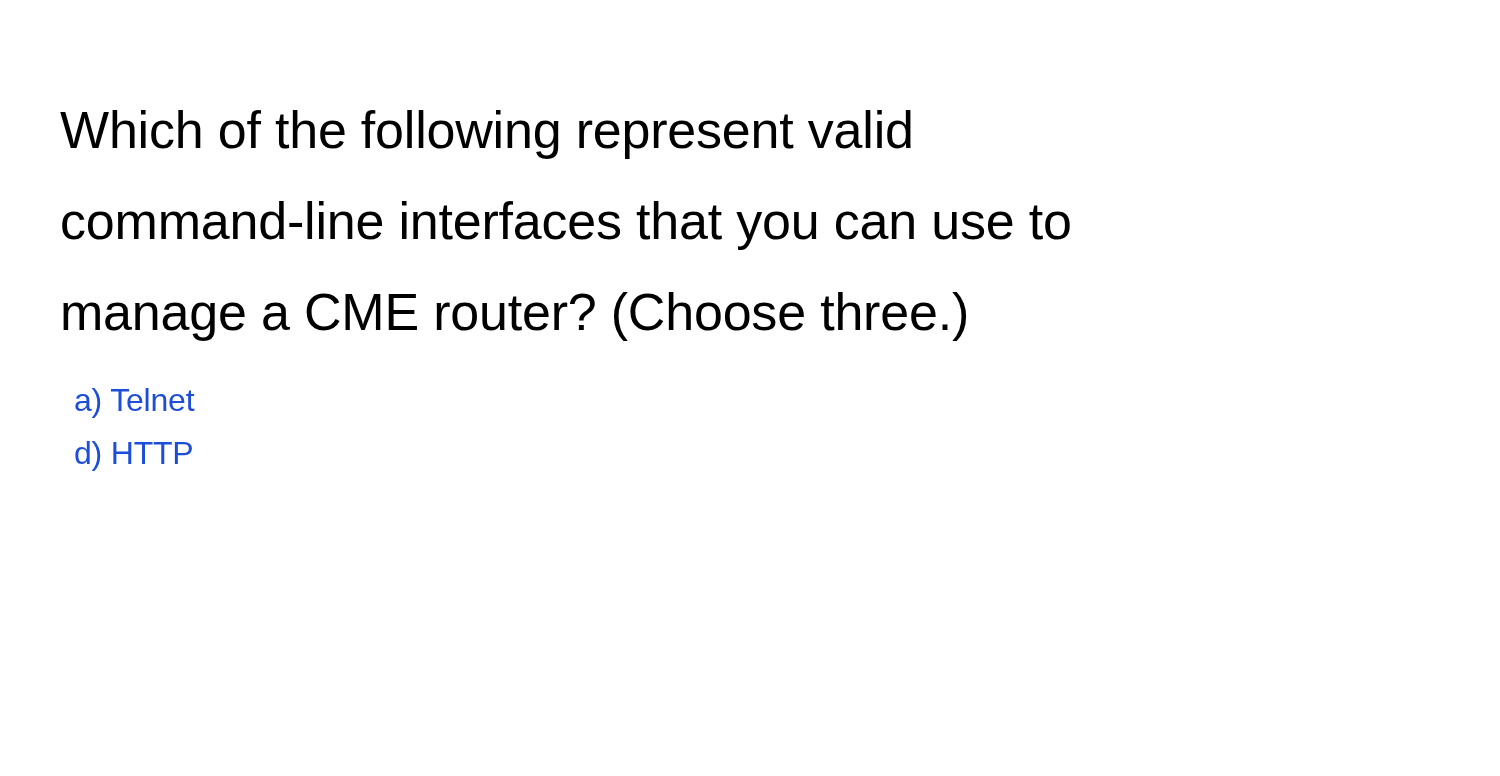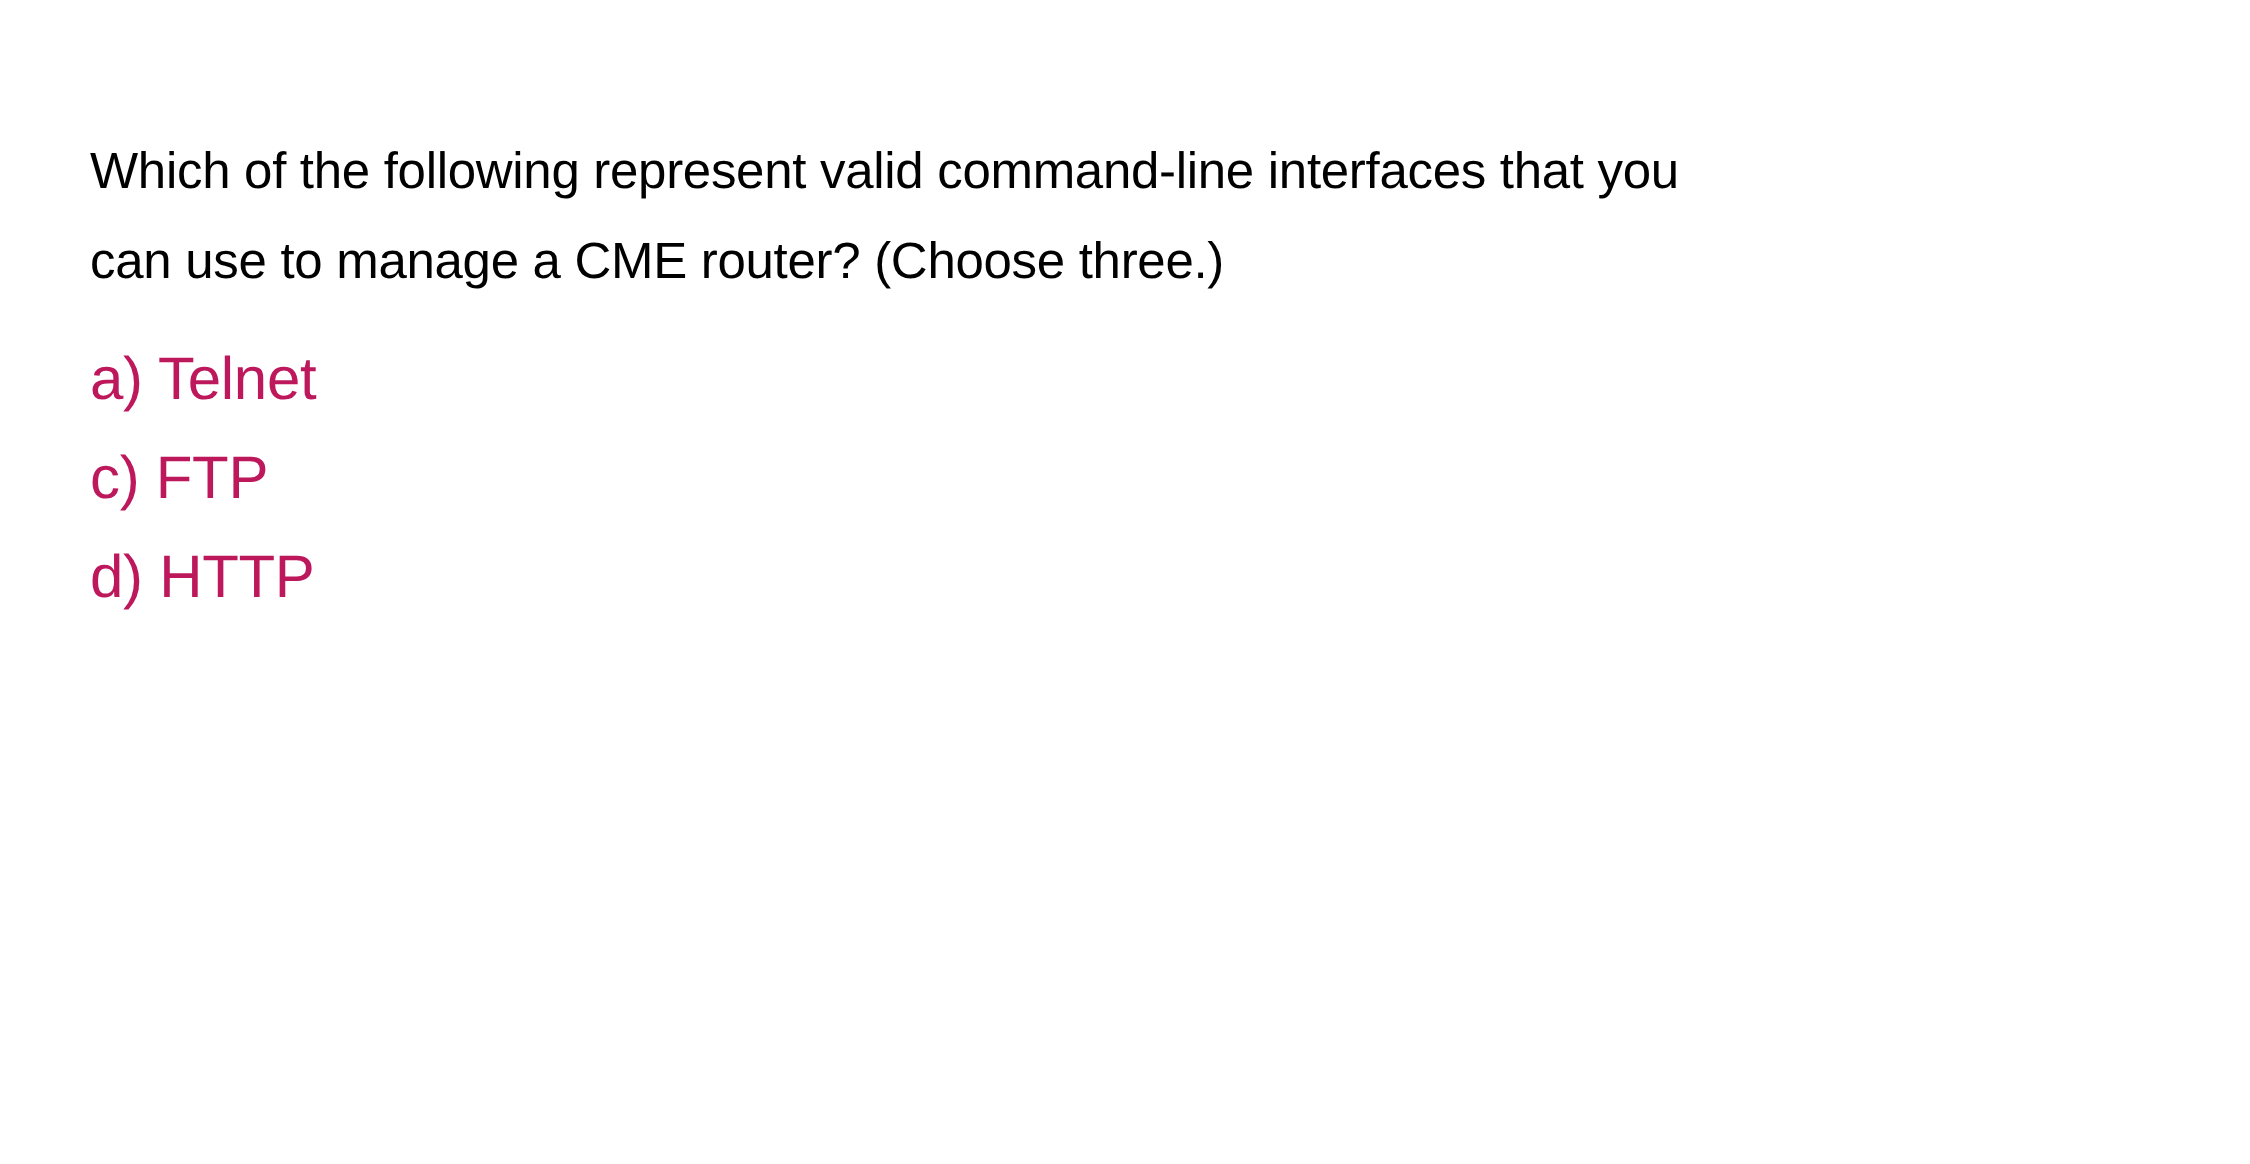--- a/index.html
+++ b/index.html
@@ -11,54 +11,51 @@
       width: 1500px;
       height: 776px;
       background: #ffffff;
       font-family: -apple-system, BlinkMacSystemFont, "Segoe UI", Helvetica, Arial, sans-serif;
       padding: 85px 60px 60px 60px;
     }
     .question-container {
       max-width: 1080px;
     }
     .question-text {
-      font-size: 34px;
+      font-size: 52px;
       line-height: 1.75;
       color: #000000;
       letter-spacing: -0.2px;
       margin-bottom: 16px;
     }
     .options {
       margin-top: 8px;
     }
     .option {
-      font-size: 40px;
+      font-size: 32px;
       line-height: 1.65;
-      color: #be185d;
+      color: #1d4ed8;
       letter-spacing: -0.2px;
+      margin-left: 14px;
     }
     .option-label {
       display: inline;
     }
     .option-text {
       display: inline;
     }
   </style>
 </head>
 <body>
 
 <div class="question-container">
   <p class="question-text">Which of the following represent valid command-line interfaces that you can use to manage a CME router? (Choose three.)</p>
   <div class="options">
     <div class="option">
       <span class="option-label">a)</span>
       <span class="option-text">Telnet</span>
     </div>
     <div class="option">
-      <span class="option-label">c)</span>
-      <span class="option-text">FTP</span>
-    </div>
-    <div class="option">
       <span class="option-label">d)</span>
       <span class="option-text">HTTP</span>
     </div>
   </div>
 </div>
 
 </body></html>

